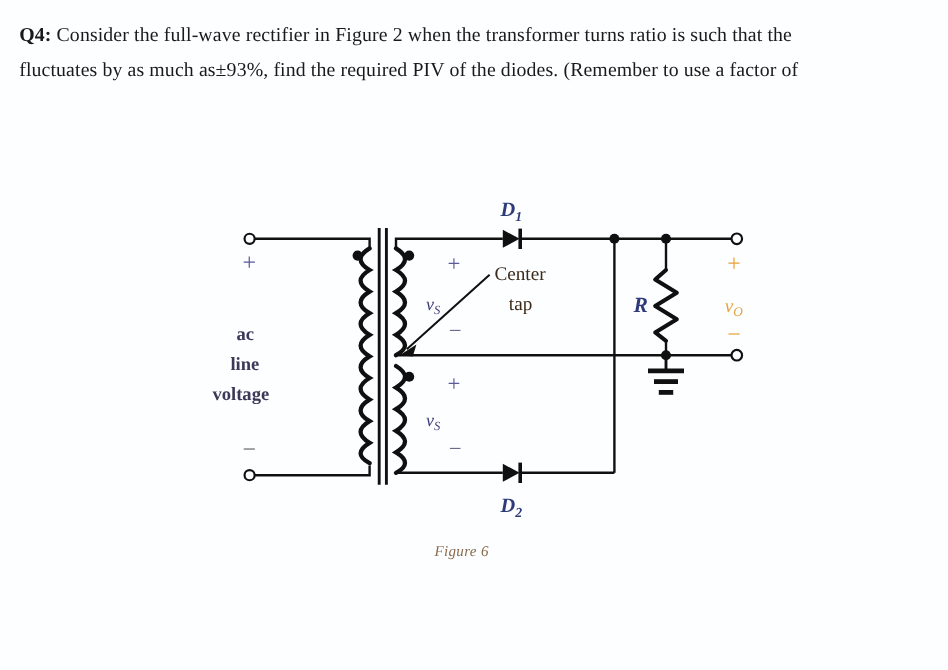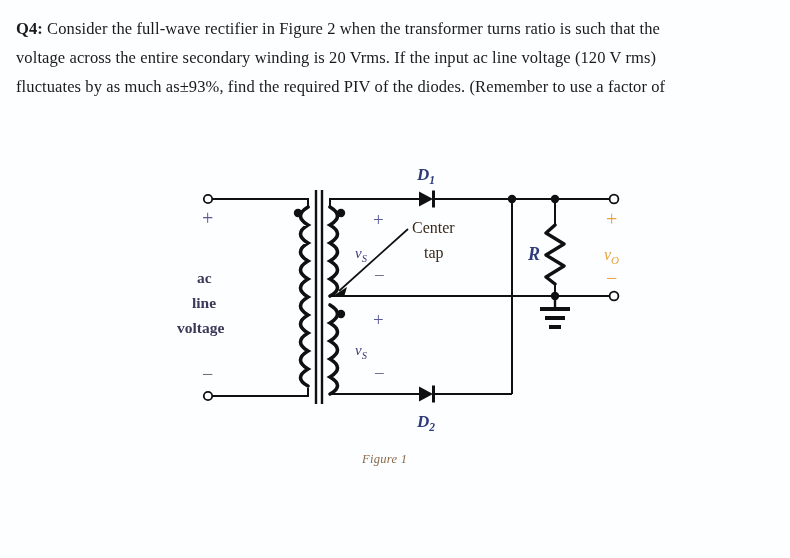--- a/index.html
+++ b/index.html
@@ -61,21 +61,20 @@
 </style>
 </head>
 <body>
 
 <div id="page">
 
   <div id="question-block">
     <div class="q-line">
       <span class="q-tag">Q4:</span><span> Consider the full-wave rectifier in Figure 2 when the transformer turns ratio is such that the</span>
     </div>
-    <div class="q-line">voltage across the entire secondary winding is 20 Vrms. If the input ac line voltage (120 V rms)</div>
     <div class="q-line">fluctuates by as much as±93%, find the required PIV of the diodes. (Remember to use a factor of</div>
   </div>
 
   <div id="figure-area">
     <svg width="790" height="340" viewBox="0 0 790 340">
 
       <g>
 
         <circle cx="208" cy="49" r="4.2" fill="#fcfeff" stroke="#101010" stroke-width="1.8"></circle>
 
@@ -200,15 +199,15 @@
 
       <text class="lbl" x="606" y="76" font-size="20" fill="#e8a33d">+</text>
 
       <text class="lbl" x="604" y="110" font-size="16" font-style="italic" fill="#e8a33d"><tspan>v</tspan><tspan font-size="11" dy="3.5">O</tspan></text>
 
       <text class="lbl" x="606" y="135" font-size="20" fill="#e8a33d">−</text>
 
     </svg>
   </div>
 
-  <div id="fig-caption">Figure 1</div>
+  <div id="fig-caption">Figure 6</div>
 
 </div>
 
 </body></html>

